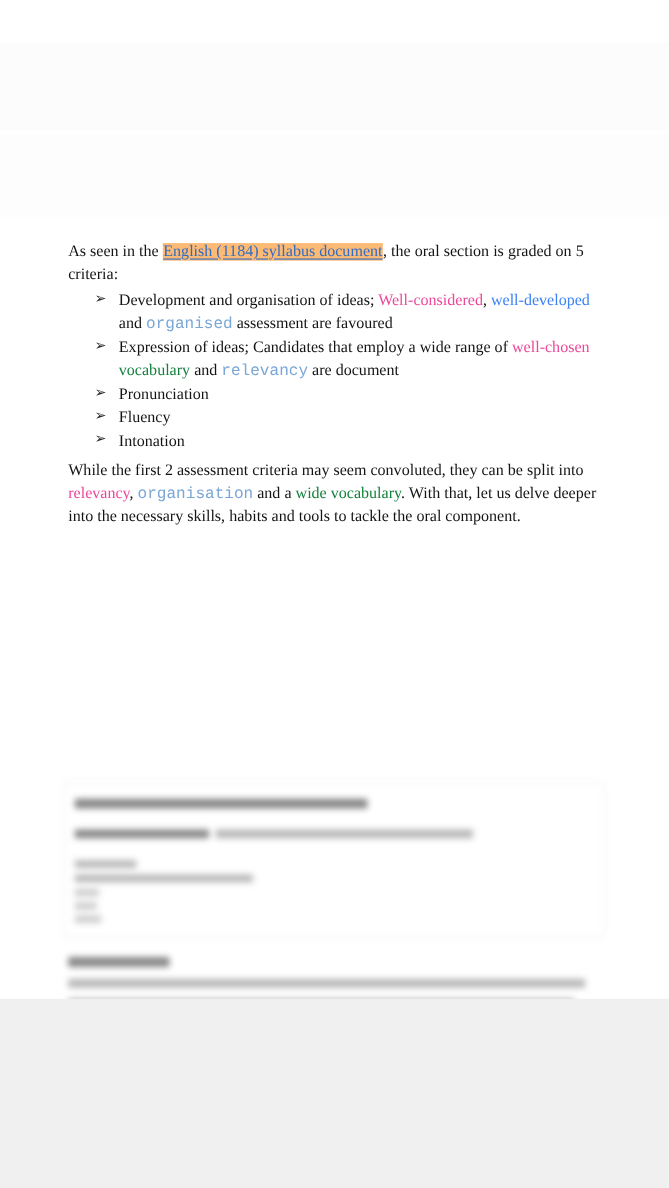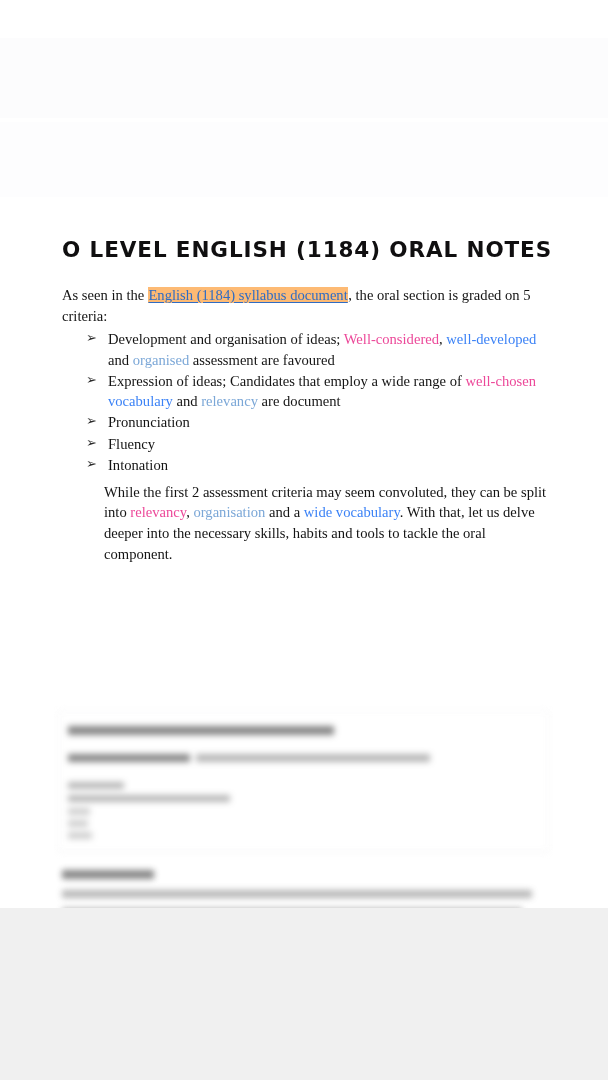--- a/index.html
+++ b/index.html
@@ -75,21 +75,21 @@
 
   
   .para {
     font-family: "Liberation Serif", serif;
     font-size: 14.6px;
     line-height: 1.42;
     color: #141414;
     margin: 0;
   }
   .para-intro { padding-top: 22px; }
-  .para-outro { padding-top: 6px; margin-left: 42px; }
+  .para-outro { padding-top: 6px; }
 
   a.doc-link {
     color: #2f6cc4;
     text-decoration: underline;
     text-underline-offset: 1.5px;
     background: #fdba74;
     padding: 0 0.5px;
   }
 
   
@@ -113,22 +113,22 @@
     top: -1px;
     font-size: 13px;
     color: #2a2a2a;
     font-family: "DejaVu Sans", sans-serif;
     line-height: 1.55;
   }
 
   
   .w-red    { color: #ec4899; }
   .w-purple { color: #3b82f6; }
-  .w-blue   { color: #7ba7d7; }
-  .w-mauve  { color: #3b82f6; }
+  .w-blue   { color: #7ba7d7; font-family: Liberation Mono, monospace; }
+  .w-mauve  { color: #15803d; }
 
   
   .blur-zone {
     position: absolute;
     left: 0;
     right: 0;
     filter: blur(3.1px);
     opacity: 0.72;
     pointer-events: none;
     user-select: none;
@@ -189,21 +189,20 @@
 
 <div class="page-root">
 
   <div class="band-top"></div>
   <div class="band-mid"></div>
 
   <div class="doc-sheet">
 
     <div class="doc-inner">
 
-      <h1 class="doc-title">O LEVEL ENGLISH (1184) ORAL NOTES</h1>
 
       <p class="para para-intro">
         <span>As seen in the </span><a class="doc-link" href="#">English (1184) syllabus document</a><span>, the oral section is graded on 5 criteria:</span>
       </p>
 
       <ul class="criteria">
 
         <li>
           <span class="bullet-arrow">➢</span><span>Development and organisation of ideas; </span><span class="w-red">Well-considered</span><span>, </span><span class="w-purple">well-developed</span><span> and </span><span class="w-blue">organised</span><span> assessment are favoured</span>
         </li>

